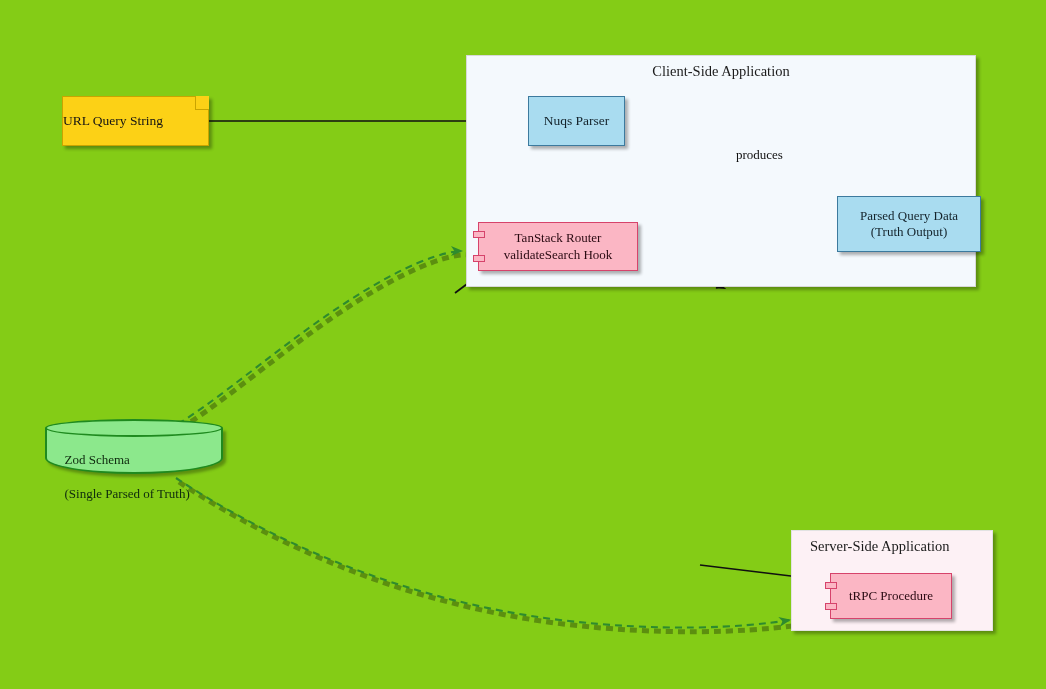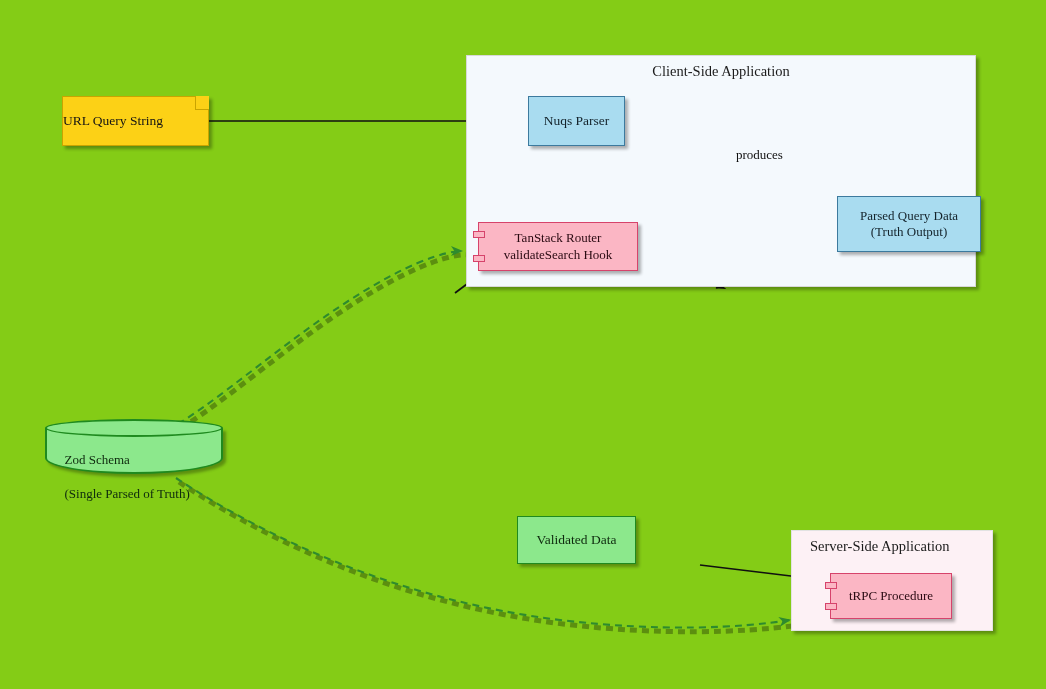--- a/index.html
+++ b/index.html
@@ -233,23 +233,20 @@
 
   <div class="db" style="left:45px; top:419px; width:178px; height:55px;">
     <div class="db-body"></div>
     <div class="db-top"></div>
     <div class="db-label">
       <span>Zod Schema</span><br>
       <span>(Single Parsed of Truth)</span>
     </div>
   </div>
 
-  <div class="node rect green" style="left:499px; top:516px; width:119px; height:48px; font-size:13.5px;">
-    <span>Validated Data</span>
-  </div>
 
   <div class="component" style="left:830px; top:573px; width:122px; height:46px; font-size:13px;">
     <span class="port top"></span>
     <span class="port bottom"></span>
     <span>tRPC Procedure</span>
   </div>
 
   <div class="edge-label" style="left:701px; top:147px;margin-left:35px;">produces</div>
 
 </div>

